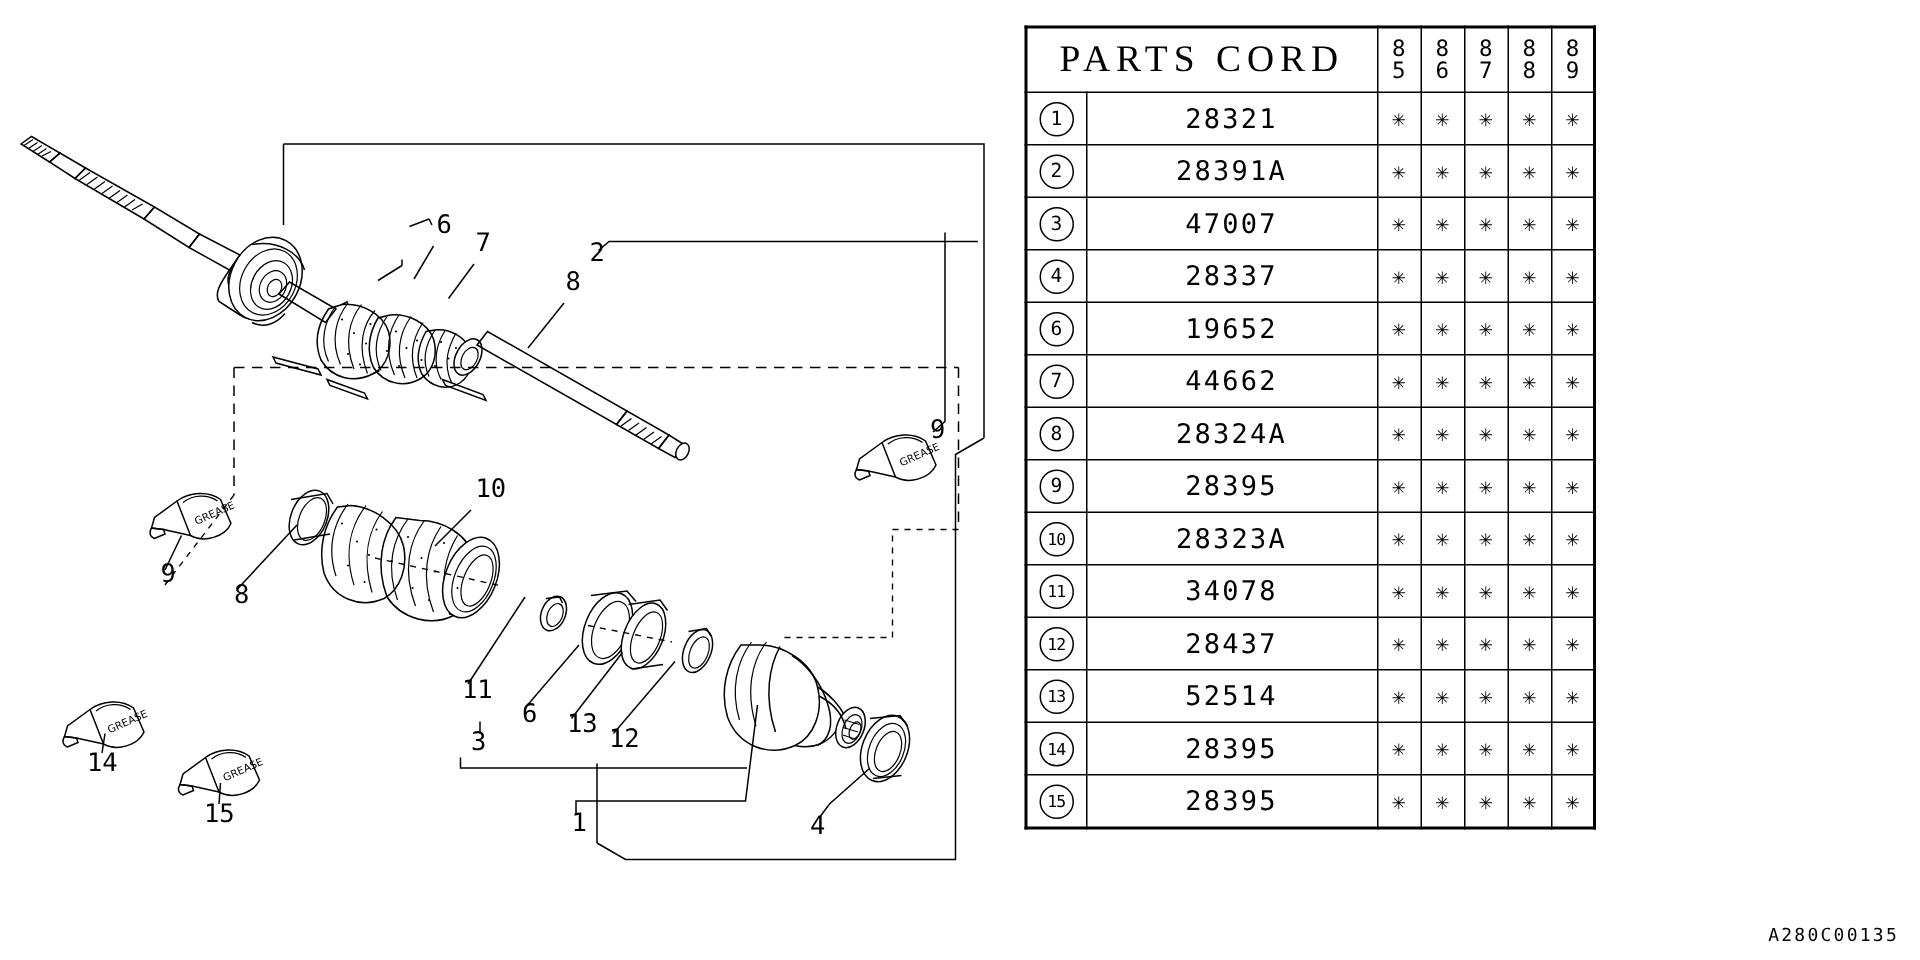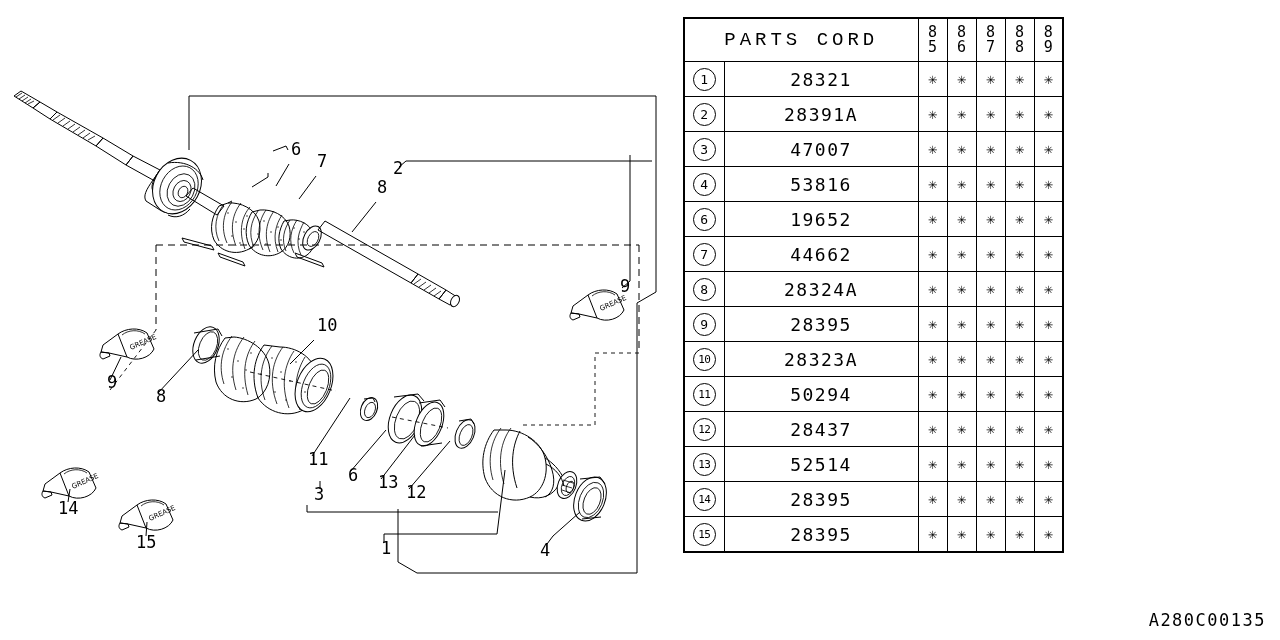--- a/index.html
+++ b/index.html
@@ -48,24 +48,24 @@
     font-weight: normal;
   }
   table.parts {
     border: 2px solid #000;
   }
   col.c-ref   { width: 40px; }
   col.c-name  { width: 194px; }
   col.c-yr    { width: 29px; }
 
   th.hdr-title {
-    font-size: 19px;
+    font-size: 25px;
     letter-spacing: 4px;
     height: 42px;
-    font-family: Liberation Mono, monospace;
+    font-family: Liberation Serif, serif;
   }
   th.hdr-year {
     font-size: 15px;
     line-height: 15px;
     height: 42px;
     font-family: "DejaVu Sans Mono", "Liberation Mono", monospace;
   }
   th.hdr-year .y1, th.hdr-year .y2 { display: block; }
 
   td.ref {
@@ -92,21 +92,21 @@
   }
   td.mark {
     font-size: 15px;
   }
 
   
   #drawing-code {
     position: absolute;
     right: 14px;
     bottom: 10px;
-    font-size: 17px;
+    font-size: 12px;
     letter-spacing: 1.5px;
     font-family: "DejaVu Sans Mono", "Liberation Mono", monospace;
   }
 
   svg { display: block; }
   .ln  { fill: none; stroke: #000; stroke-width: 1; }
   .thin{ fill: none; stroke: #000; stroke-width: 0.8; }
   .dash{ fill: none; stroke: #000; stroke-width: 1; stroke-dasharray: 7 5; }
   .dashf{ fill: none; stroke: #000; stroke-width: 0.9; stroke-dasharray: 4 4; }
   .wht { fill: #fff; stroke: #000; stroke-width: 1; }
@@ -482,21 +482,21 @@
           <td class="ref"><span class="ref-circle">3</span></td>
           <td class="pname">47007</td>
           <td class="mark">✳</td>
           <td class="mark">✳</td>
           <td class="mark">✳</td>
           <td class="mark">✳</td>
           <td class="mark">✳</td>
         </tr>
         <tr>
           <td class="ref"><span class="ref-circle">4</span></td>
-          <td class="pname">53816</td>
+          <td class="pname">28337</td>
           <td class="mark">✳</td>
           <td class="mark">✳</td>
           <td class="mark">✳</td>
           <td class="mark">✳</td>
           <td class="mark">✳</td>
         </tr>
         <tr>
           <td class="ref"><span class="ref-circle">6</span></td>
           <td class="pname">19652</td>
           <td class="mark">✳</td>
@@ -536,21 +536,21 @@
           <td class="ref"><span class="ref-circle wide">10</span></td>
           <td class="pname">28323A</td>
           <td class="mark">✳</td>
           <td class="mark">✳</td>
           <td class="mark">✳</td>
           <td class="mark">✳</td>
           <td class="mark">✳</td>
         </tr>
         <tr>
           <td class="ref"><span class="ref-circle wide">11</span></td>
-          <td class="pname">50294</td>
+          <td class="pname">34078</td>
           <td class="mark">✳</td>
           <td class="mark">✳</td>
           <td class="mark">✳</td>
           <td class="mark">✳</td>
           <td class="mark">✳</td>
         </tr>
         <tr>
           <td class="ref"><span class="ref-circle wide">12</span></td>
           <td class="pname">28437</td>
           <td class="mark">✳</td>

